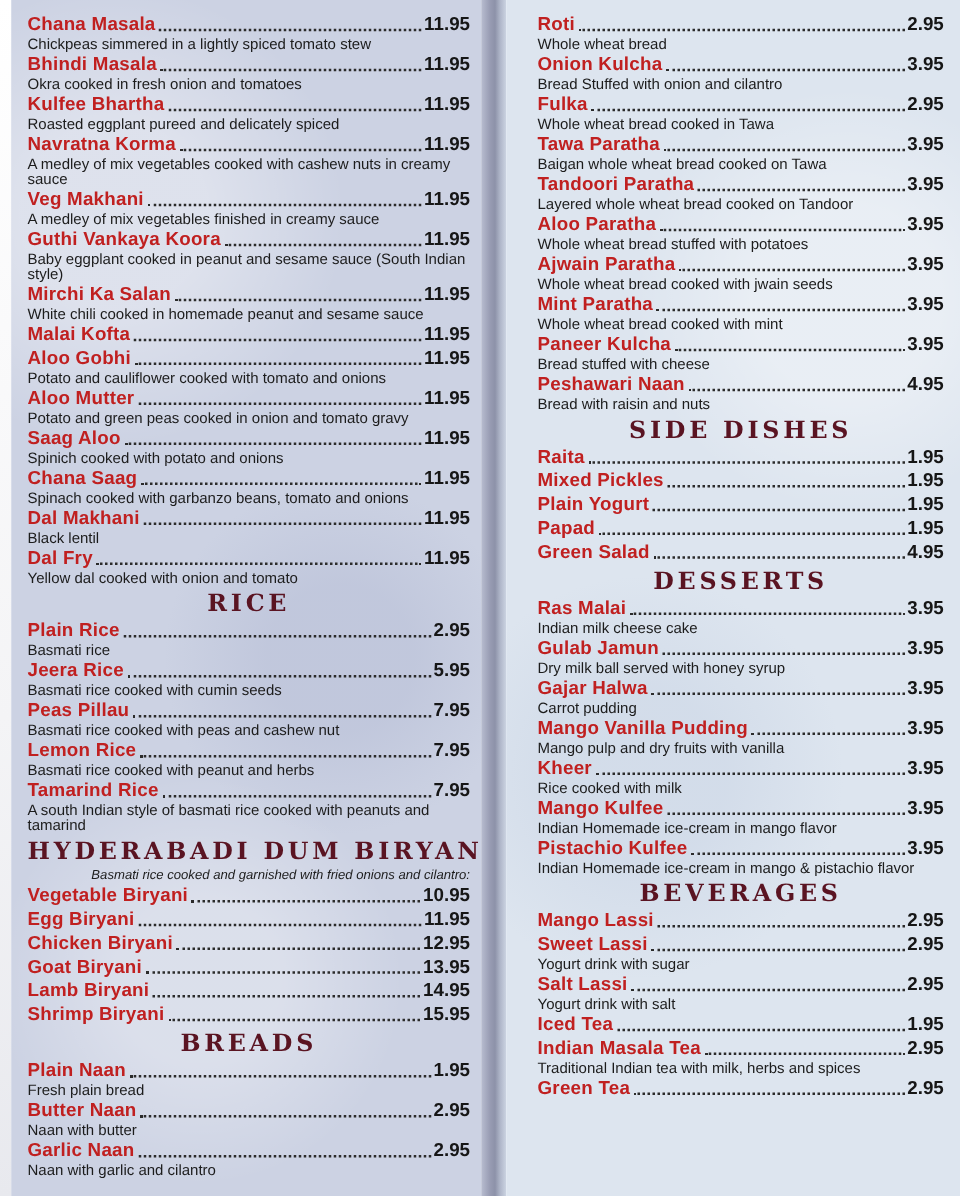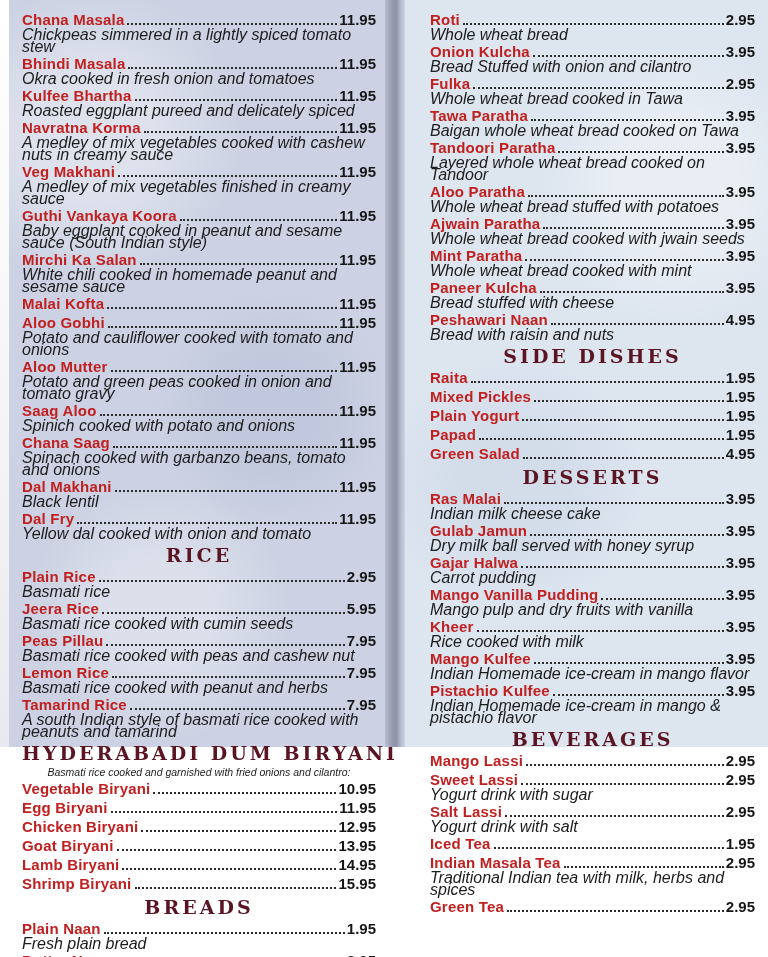--- a/index.html
+++ b/index.html
@@ -9,21 +9,21 @@
     --desc:#1c1c1c;
     --paper-left:#ccd2e3;
     --paper-right:#dde5ef;
   }
   *{box-sizing:border-box;}
   html,body{margin:0;padding:0;}
   body{
     width:768px;height:957px;overflow:hidden;background:#ffffff;
     font-family:"Liberation Sans",sans-serif;
   }
-  .scan{position:relative;width:768px;height:747px;display:flex;}
+  .scan{position:relative;width:768px;height:957px;display:flex;}
   .gutter-left{width:9px;background:linear-gradient(180deg,#ffffff 0%,#f4f4f6 60%,#e8e9ee 100%);}
   .page-left{
     width:376px;background-color:var(--paper-left);
     background-image:
       radial-gradient(circle at 22% 18%, rgba(255,255,255,.35) 0 9%, rgba(255,255,255,0) 22%),
       radial-gradient(circle at 70% 55%, rgba(160,168,200,.25) 0 10%, rgba(160,168,200,0) 24%),
       radial-gradient(circle at 40% 82%, rgba(255,255,255,.30) 0 8%, rgba(255,255,255,0) 20%);
     padding:9px 9px 0 13px;
   }
   .fold{
@@ -36,28 +36,28 @@
     background-image:
       radial-gradient(circle at 75% 25%, rgba(255,255,255,.35) 0 10%, rgba(255,255,255,0) 22%),
       radial-gradient(circle at 30% 65%, rgba(175,190,215,.22) 0 10%, rgba(175,190,215,0) 24%);
     padding:9px 13px 16px 25px;
   }
   .item{margin-top:3px;}
   .line{display:flex;align-items:flex-end;}
   .name{color:var(--red);font-weight:bold;font-size:15px;line-height:16px;white-space:nowrap;letter-spacing:.2px;}
   .leader{flex:1;border-bottom:2px dotted #2b2b2b;margin:0 2px 3px 3px;min-width:10px;}
   .price{font-size:15px;font-weight:bold;color:var(--ink);line-height:16px;white-space:nowrap;}
-  .desc{font-style:italic;font-size:16px;line-height:12px;color:var(--desc);margin-top:1px;}
+  .desc{font-size:12px;line-height:12px;color:var(--desc);margin-top:1px;}
   .section-header{
     text-align:center;color:var(--maroon);
     font-family:"DejaVu Serif",serif;font-weight:bold;
     font-size:19px;line-height:21px;letter-spacing:3px;margin:5px 0 2px;
     white-space:nowrap;
   }
-  .section-subtitle{text-align:center;font-style:italic;font-size:10.5px;line-height:12px;color:var(--desc);margin-bottom:1px;}
+  .section-subtitle{text-align:right;font-style:italic;font-size:10.5px;line-height:12px;color:var(--desc);margin-bottom:1px;}
 </style>
 </head>
 <body>
 
 <div class="scan">
   <div class="gutter-left"></div>
   <div class="page-left">
       <div class="item">
         <div class="line">
           <span class="name">Chana Masala</span>

